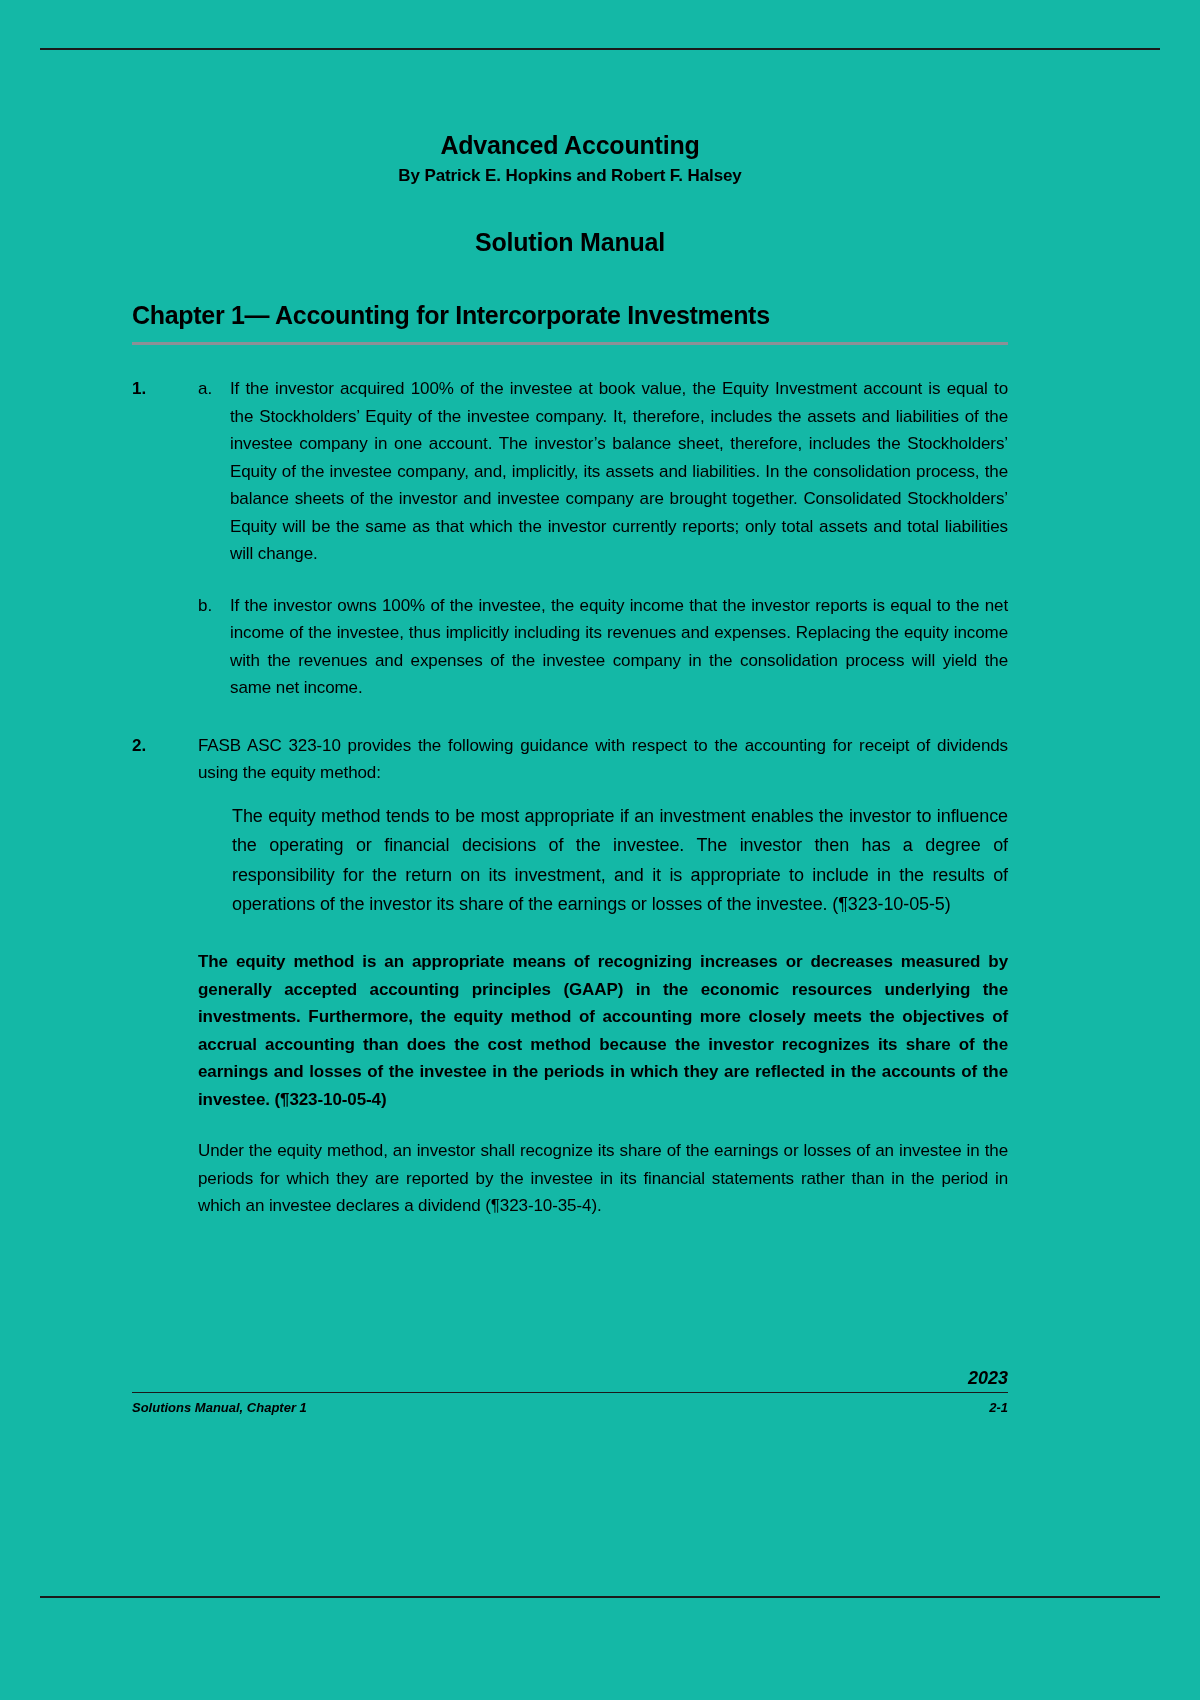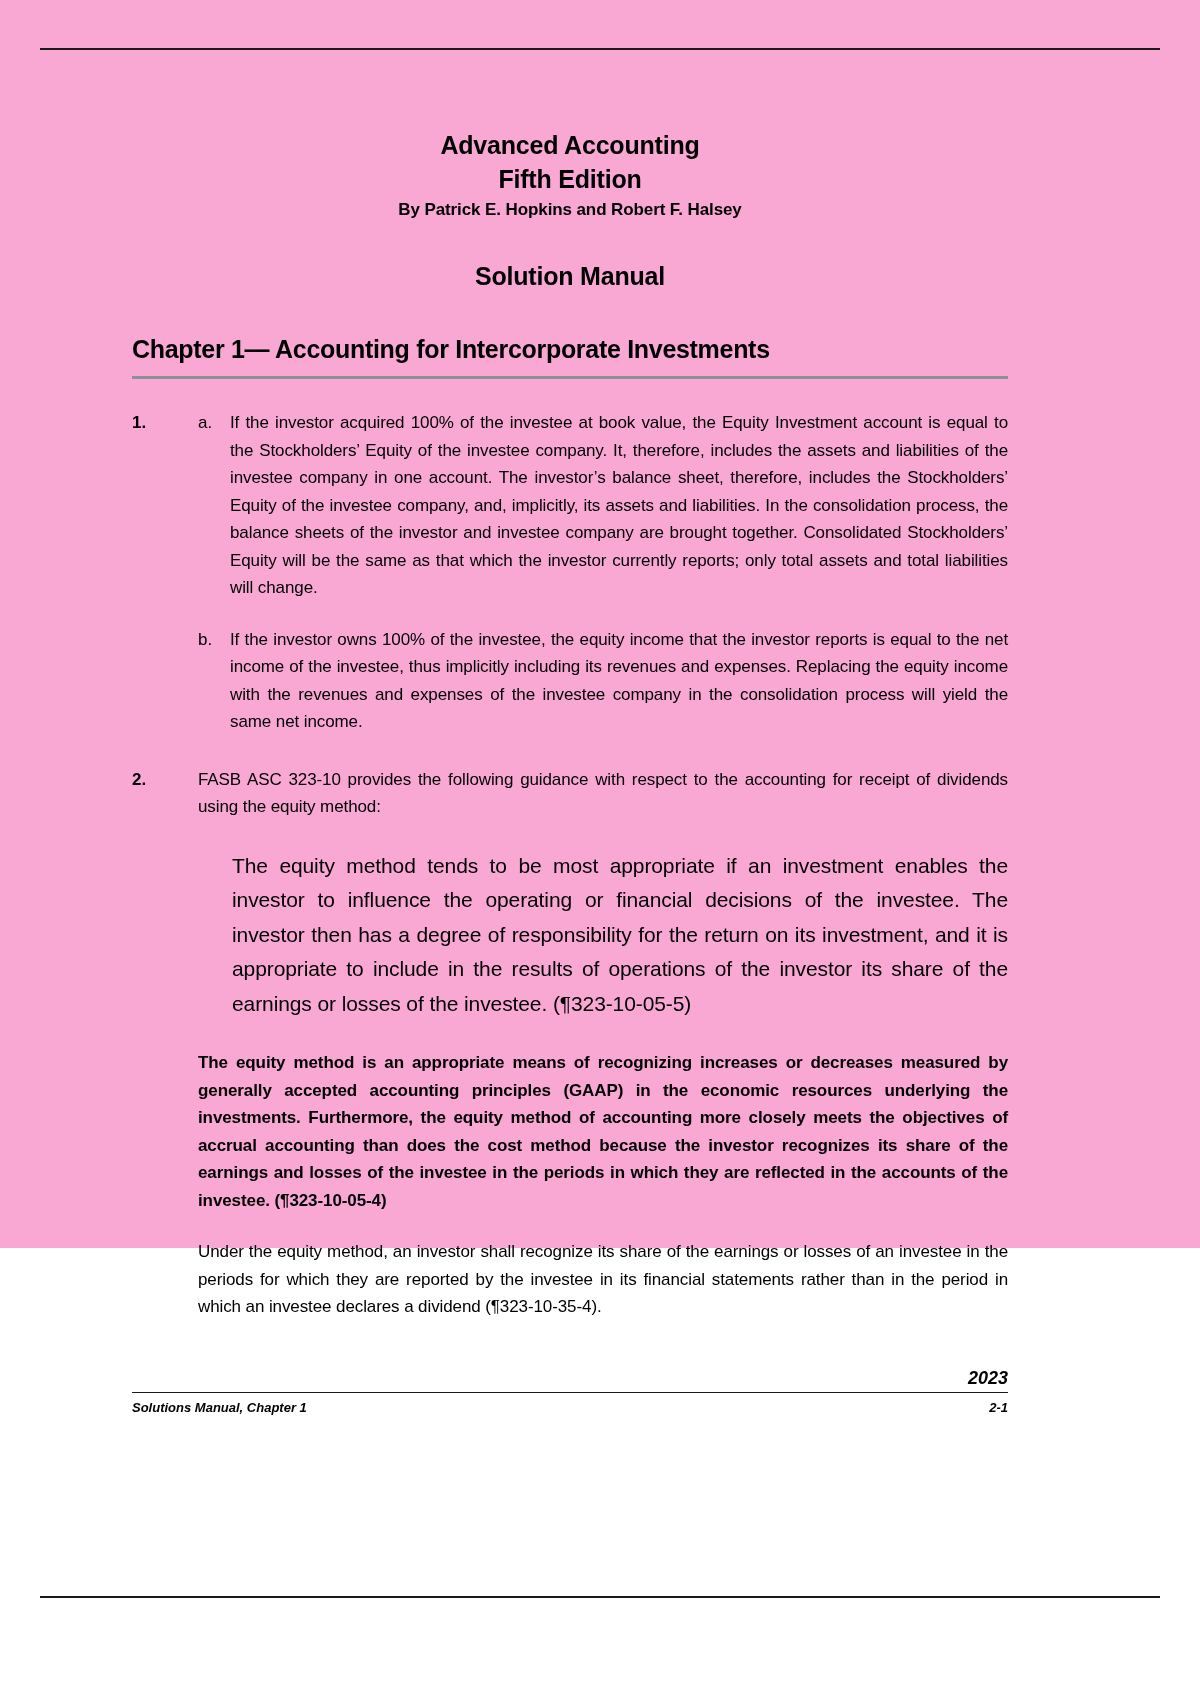--- a/index.html
+++ b/index.html
@@ -14,22 +14,22 @@
     color: #000000;
     position: relative;
     overflow: hidden;
   }
 
   .page {
     position: absolute;
     left: 0;
     top: 0;
     width: 1200px;
-    height: 1248px;
-    background: #f9a8d4;
+    height: 1700px;
+    background: #14b8a6;
   }
 
   
   .edge-rule {
     position: absolute;
     left: 40px;
     width: 1120px;
     height: 0;
     border-top: 2px solid #1a1a1a;
   }
@@ -131,22 +131,22 @@
     text-align: justify;
     letter-spacing: -0.1px;
   }
   .para + .para {
     margin-top: 24px;
   }
 
   
   .quote {
     margin-left: 34px;
-    margin-top: 28px;
-    font-size: 21px;
+    margin-top: 15px;
+    font-size: 18px;
     line-height: 1.64;
     text-align: justify;
     letter-spacing: -0.1px;
   }
   .quote-follow {
     margin-top: 28px;
     font-weight: bold;
   }
 
   
@@ -188,21 +188,20 @@
 <body>
 
 <div class="page">
 
   <div class="edge-rule top"></div>
 
   <div class="content">
 
     <div class="title-block">
       <div class="doc-title">Advanced Accounting</div>
-      <div class="doc-edition">Fifth Edition</div>
       <div class="doc-authors">By Patrick E. Hopkins and Robert F. Halsey</div>
       <div class="doc-subtitle">Solution Manual</div>
     </div>
 
     <div class="chapter-heading">Chapter 1— Accounting for Intercorporate Investments</div>
     <div class="heading-rule"></div>
 
     <div class="item">
       <div class="item-number">1.</div>
       <div class="item-body">

